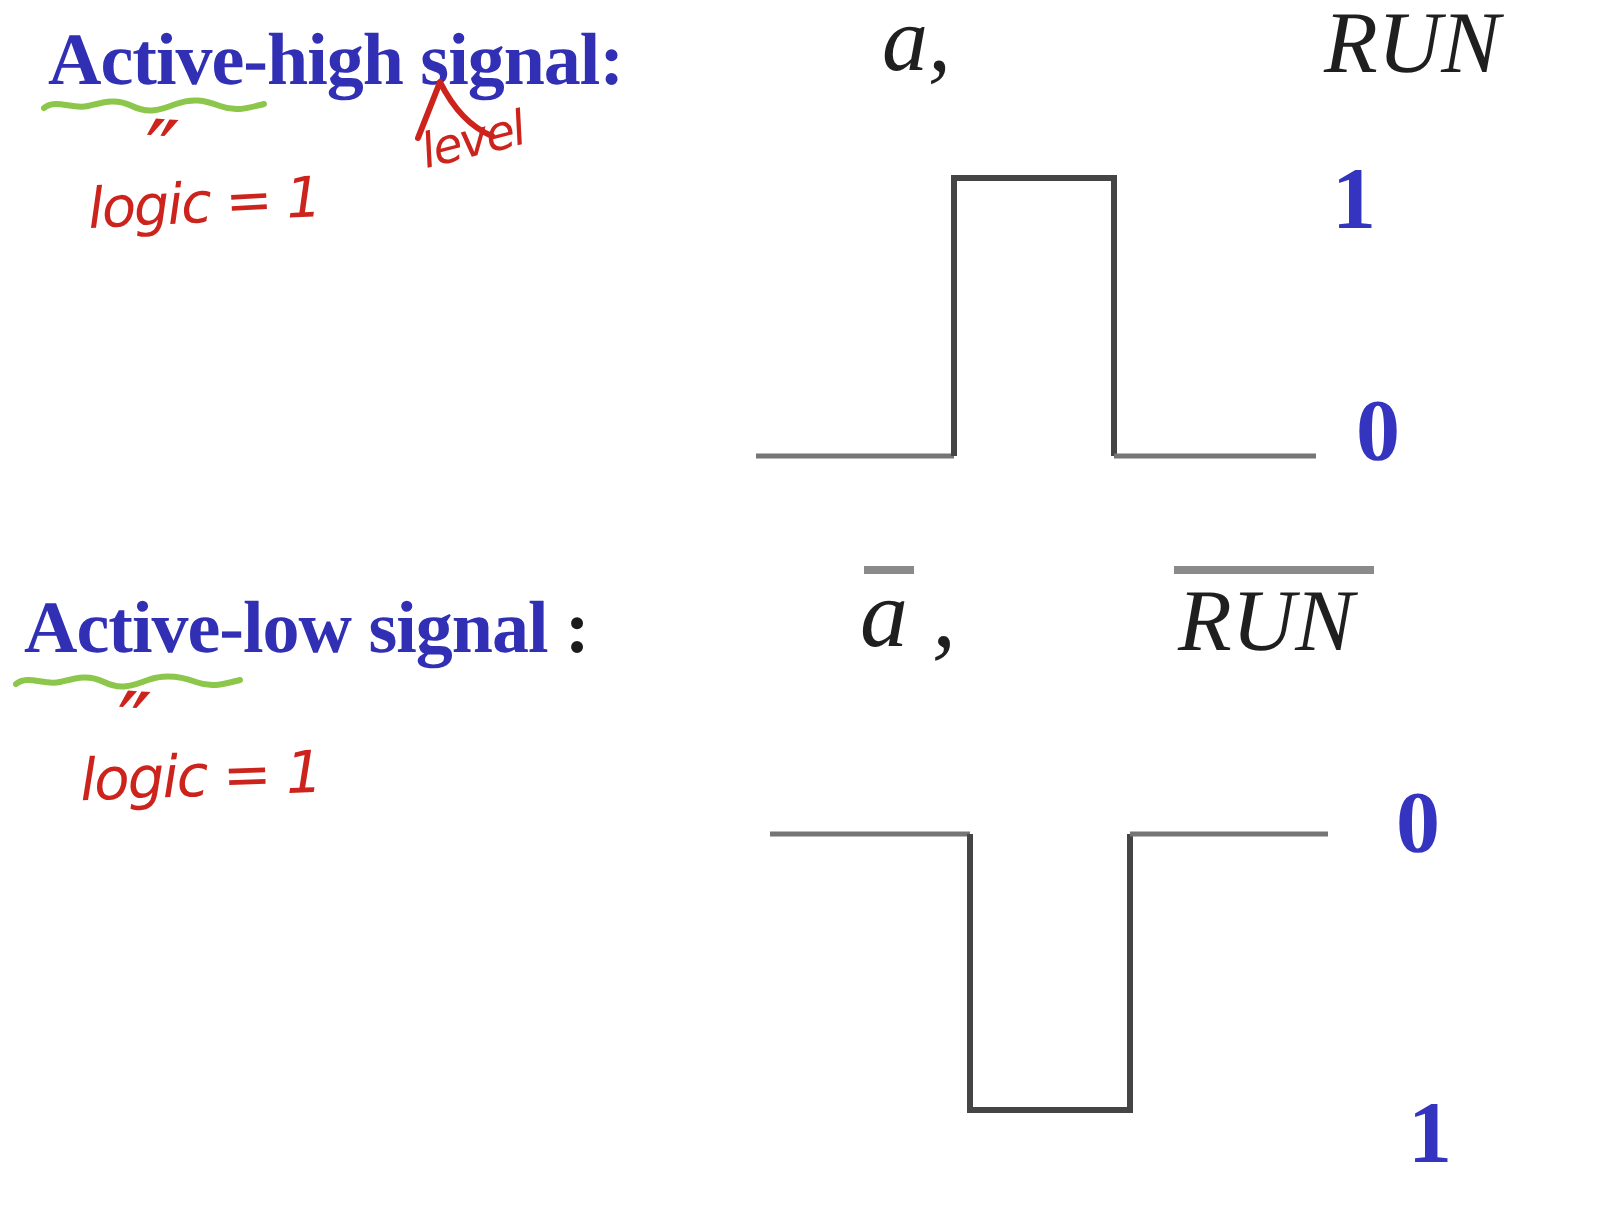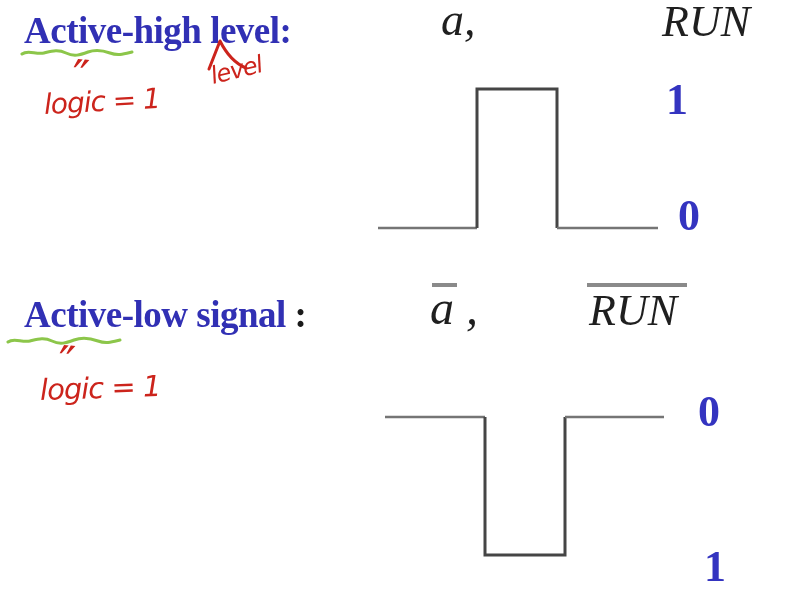--- a/index.html
+++ b/index.html
@@ -66,21 +66,21 @@
     height:3.5px;
     background:#8a8a8a;
   }
   svg{display:block;}
 </style>
 </head>
 <body>
 
 <div class="slide">
 
-  <div class="title" style="left:24px;top:12px">Active-high level:</div>
+  <div class="title" style="left:24px;top:12px">Active-high signal:</div>
 
   <svg class="abs" style="left:20px;top:46px" width="116" height="12" viewBox="0 0 116 12">
     <path d="M2,8 C8,3 16,9 24,7 S38,3 46,7 S60,9 68,6 S82,4 90,7 S104,8 112,6" fill="none" stroke="#8cc64a" stroke-width="3" stroke-linecap="round"></path>
   </svg>
 
   <div class="ditto" style="left:72px;top:54px">″</div>
 
   <div class="handwriting" style="left:44px;top:88px;transform:rotate(-3deg)">logic = 1</div>
 
   <svg class="abs" style="left:200px;top:36px" width="60" height="40" viewBox="0 0 60 40">
@@ -95,21 +95,21 @@
 
   <svg class="abs" style="left:370px;top:78px" width="300" height="160" viewBox="0 0 300 160">
     <path d="M8,150 H107" fill="none" stroke="#757575" stroke-width="2.5"></path>
     <path d="M107,150 V11 H187 V150" fill="none" stroke="#454545" stroke-width="3" stroke-linejoin="miter"></path>
     <path d="M187,150 H288" fill="none" stroke="#757575" stroke-width="2.5"></path>
   </svg>
 
   <div class="digit" style="left:666px;top:78px">1</div>
   <div class="digit" style="left:678px;top:194px">0</div>
 
-  <div class="title" style="left:24px;top:296px"><span>Active-low signal </span><span class="colon">:</span></div>
+  <div class="title" style="left:12px;top:296px"><span>Active-low signal </span><span class="colon">:</span></div>
 
   <svg class="abs" style="left:6px;top:334px" width="118" height="12" viewBox="0 0 118 12">
     <path d="M2,8 C8,3 16,9 24,7 S38,3 46,7 S60,9 68,6 S84,4 92,7 S106,8 114,6" fill="none" stroke="#8cc64a" stroke-width="3" stroke-linecap="round"></path>
   </svg>
 
   <div class="ditto" style="left:58px;top:340px">″</div>
 
   <div class="handwriting" style="left:40px;top:374px;font-size:29px;transform:rotate(-2deg)">logic = 1</div>
 
   <div class="overbar" style="left:432px;top:283px;width:25px"></div>

